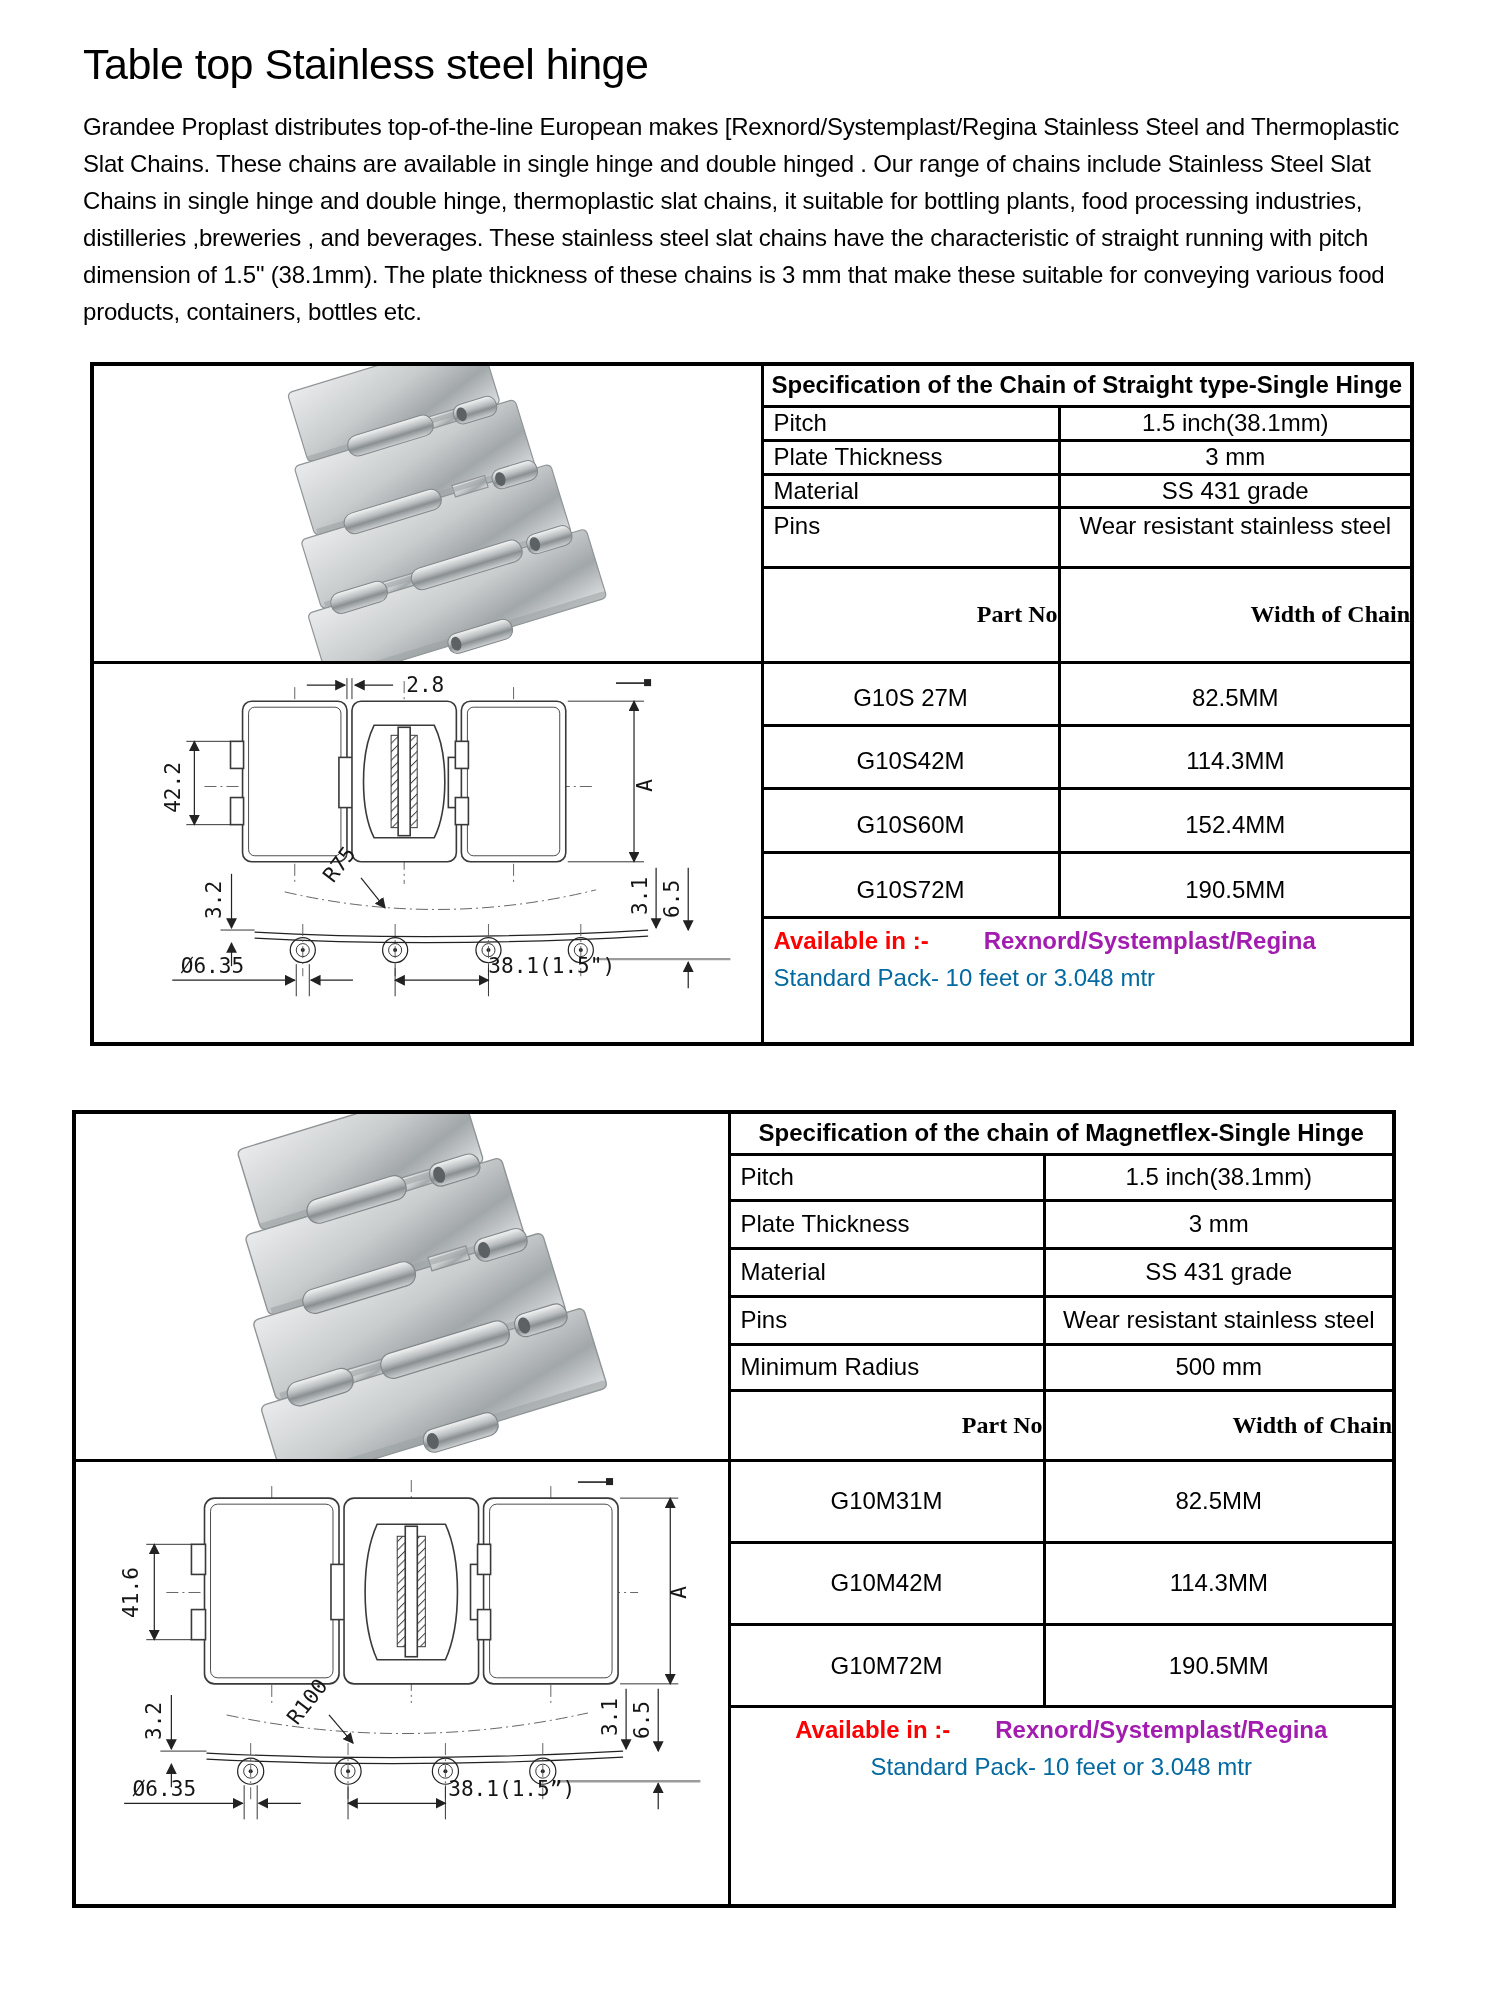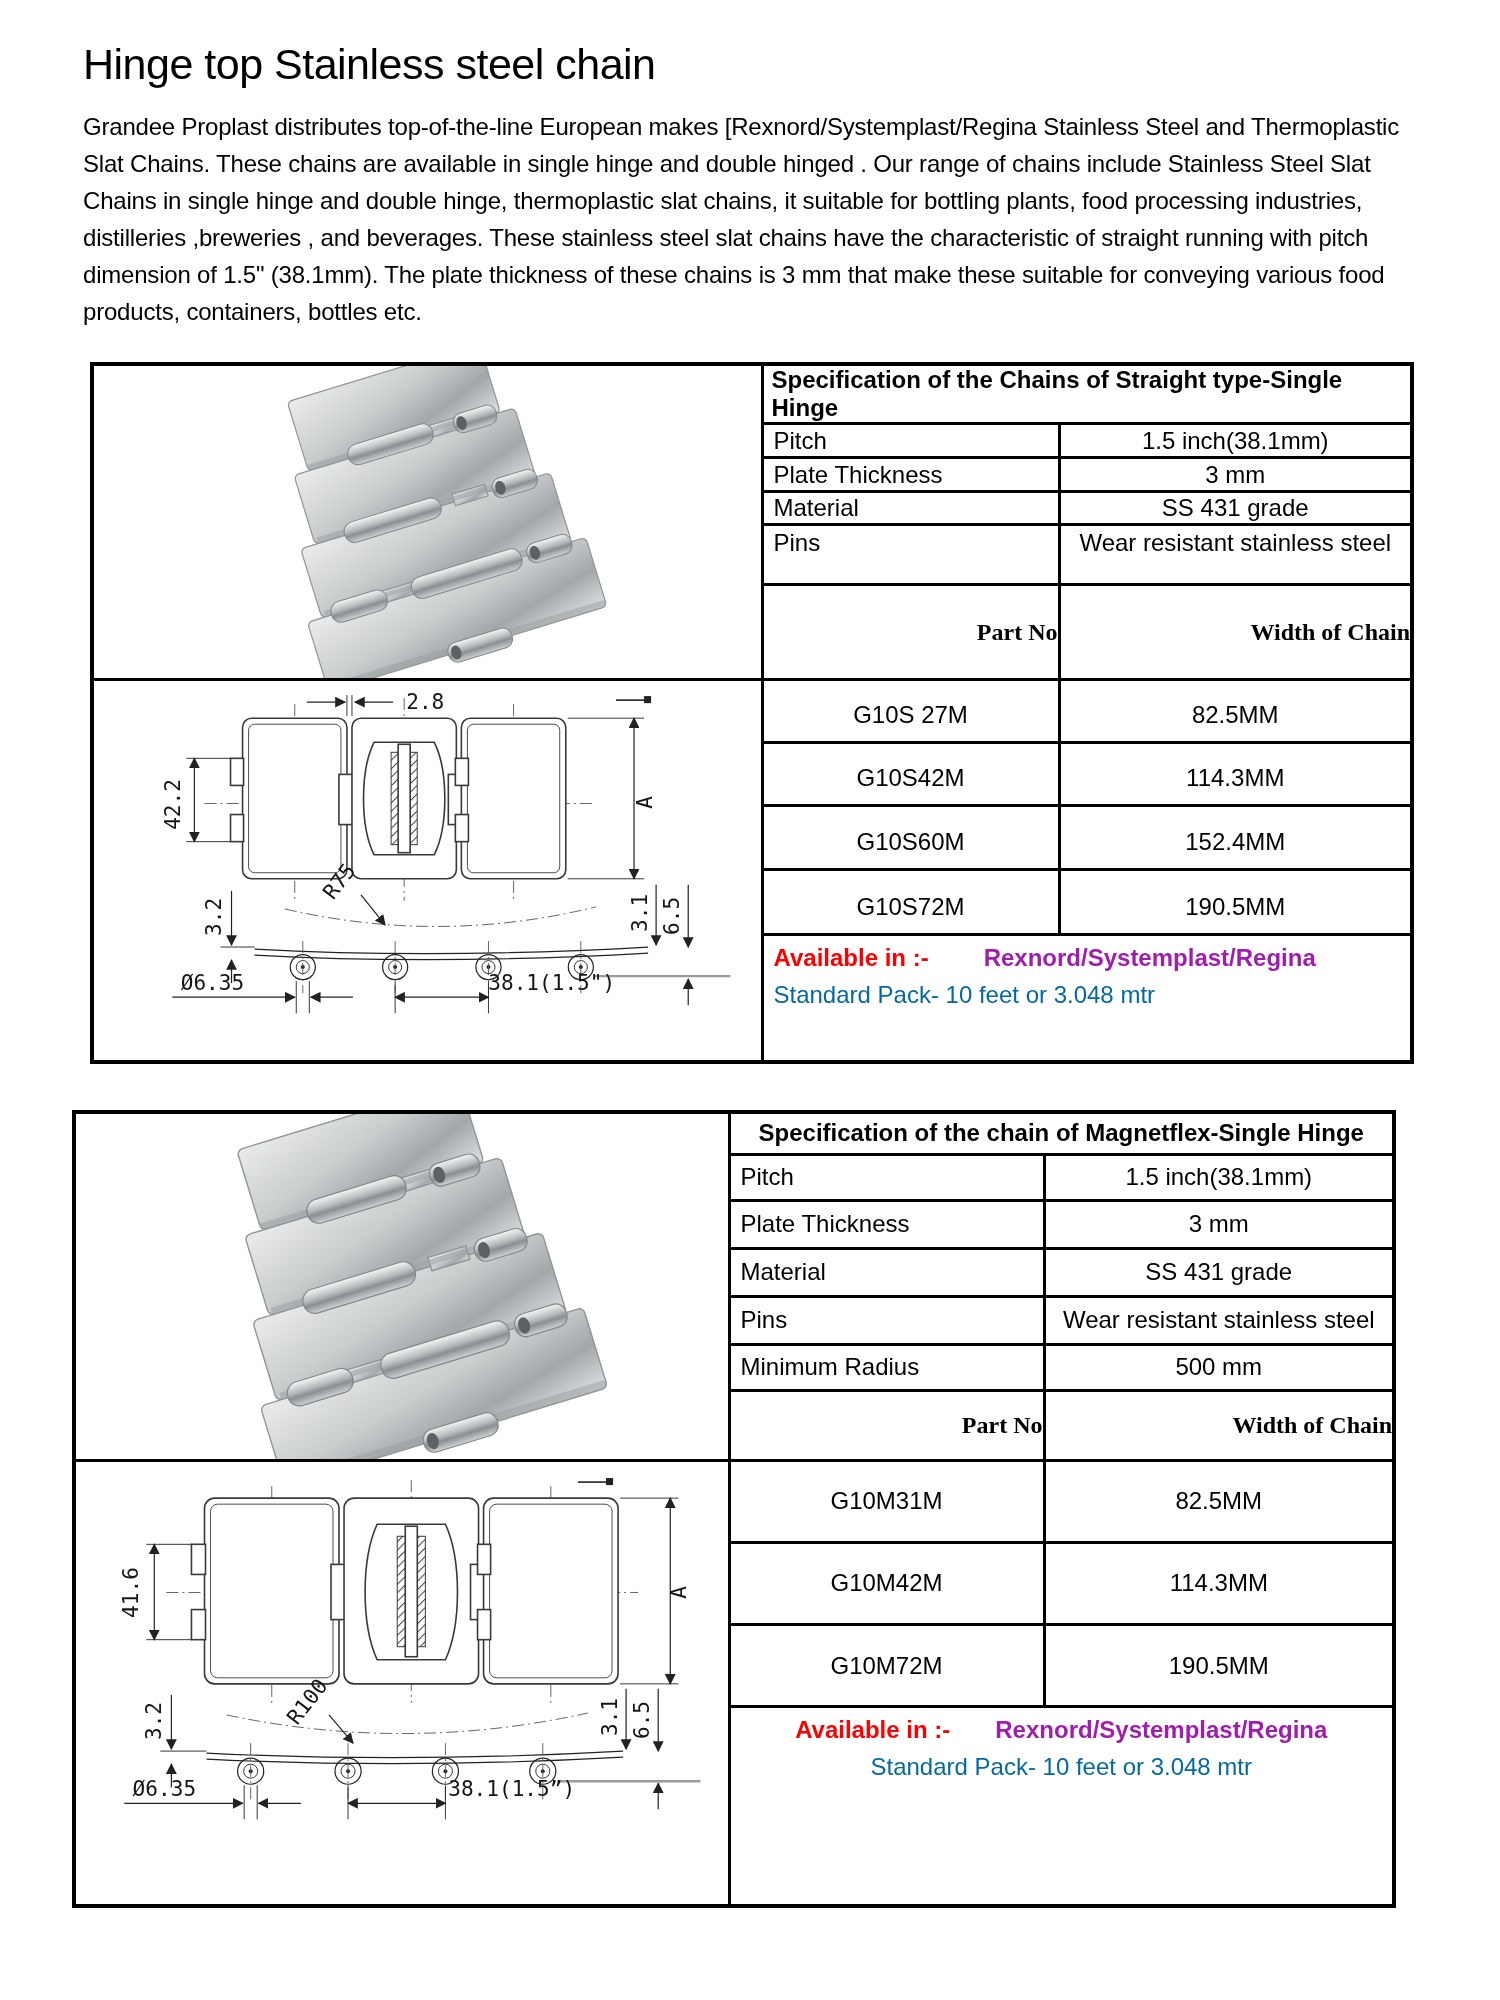--- a/index.html
+++ b/index.html
@@ -39,21 +39,21 @@
   .seam{fill:#9aa0a3;opacity:.55;}
   .pinc{fill:url(#pin1);stroke:#82878a;stroke-width:1;}
   .pinc2{fill:url(#pin2);stroke:#82878a;stroke-width:1;}
   .hole{fill:#5c6164;}
 </style>
 </head>
 <body>
 
 <div class="page">
 
-  <h1 class="page-title">Hinge top Stainless steel chain</h1>
+  <h1 class="page-title">Table top Stainless steel hinge</h1>
   <p class="intro">Grandee Proplast distributes top-of-the-line European makes [Rexnord/Systemplast/Regina Stainless Steel and Thermoplastic Slat Chains. These chains are available in single hinge and double hinged . Our range of chains include Stainless Steel Slat Chains in single hinge and double hinge, thermoplastic slat chains, it suitable for bottling plants, food processing industries, distilleries ,breweries , and beverages. These stainless steel slat chains have the characteristic of straight running with pitch dimension of 1.5" (38.1mm). The plate thickness of these chains is 3 mm that make these suitable for conveying various food products, containers, bottles etc.</p>
 
   <table id="t1" class="spec">
     <colgroup>
         <col style="width:670px">
         <col style="width:297px">
         <col style="width:353px">
       </colgroup>
     <tbody>
         <tr style="height:42px">
@@ -96,21 +96,21 @@
             <rect x="-120" y="55" width="58" height="21" rx="10" class="pinc"></rect>
             <rect x="-36" y="55" width="114" height="22" rx="10" class="pinc"></rect>
             <rect x="84" y="56" width="46" height="20" rx="9" class="pinc"></rect>
                 <ellipse cx="92" cy="66" rx="5" ry="7" class="hole"></ellipse>
             <rect x="-145" y="131" width="290" height="7" rx="3" class="seam"></rect>
             <rect x="-20" y="128" width="66" height="20" rx="9" class="pinc"></rect>
                 <ellipse cx="-12" cy="138" rx="5" ry="7" class="hole"></ellipse>
           </g>
         </svg>
       </td>
-      <td class="hdr" colspan="2">Specification of the Chains of Straight type-Single Hinge</td>
+      <td class="hdr" colspan="2">Specification of the Chain of Straight type-Single Hinge</td>
     </tr>
     <tr style="height:34px">
       <td class="lbl">Pitch</td>
       <td class="val">1.5 inch(38.1mm)</td>
     </tr>
     <tr style="height:34px">
       <td class="lbl">Plate Thickness</td>
       <td class="val">3 mm</td>
     </tr>
     <tr style="height:33px">

